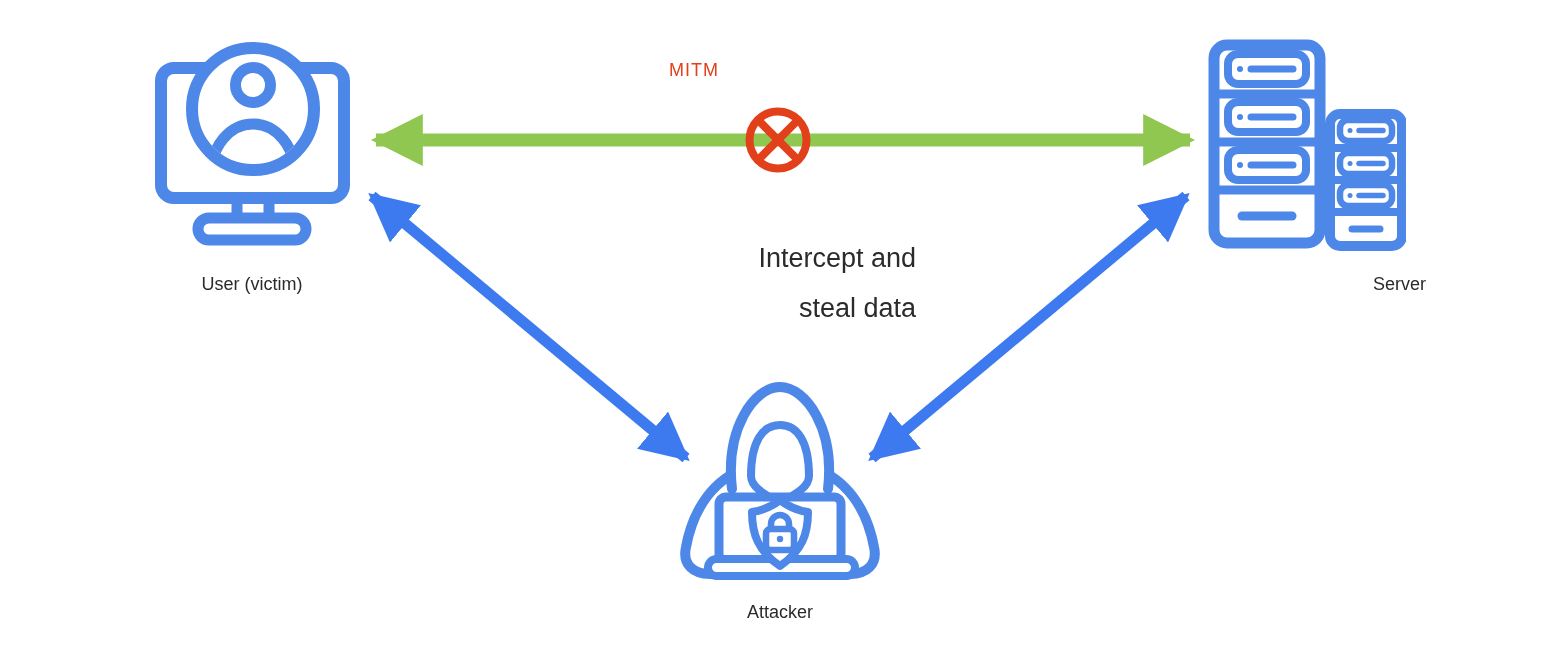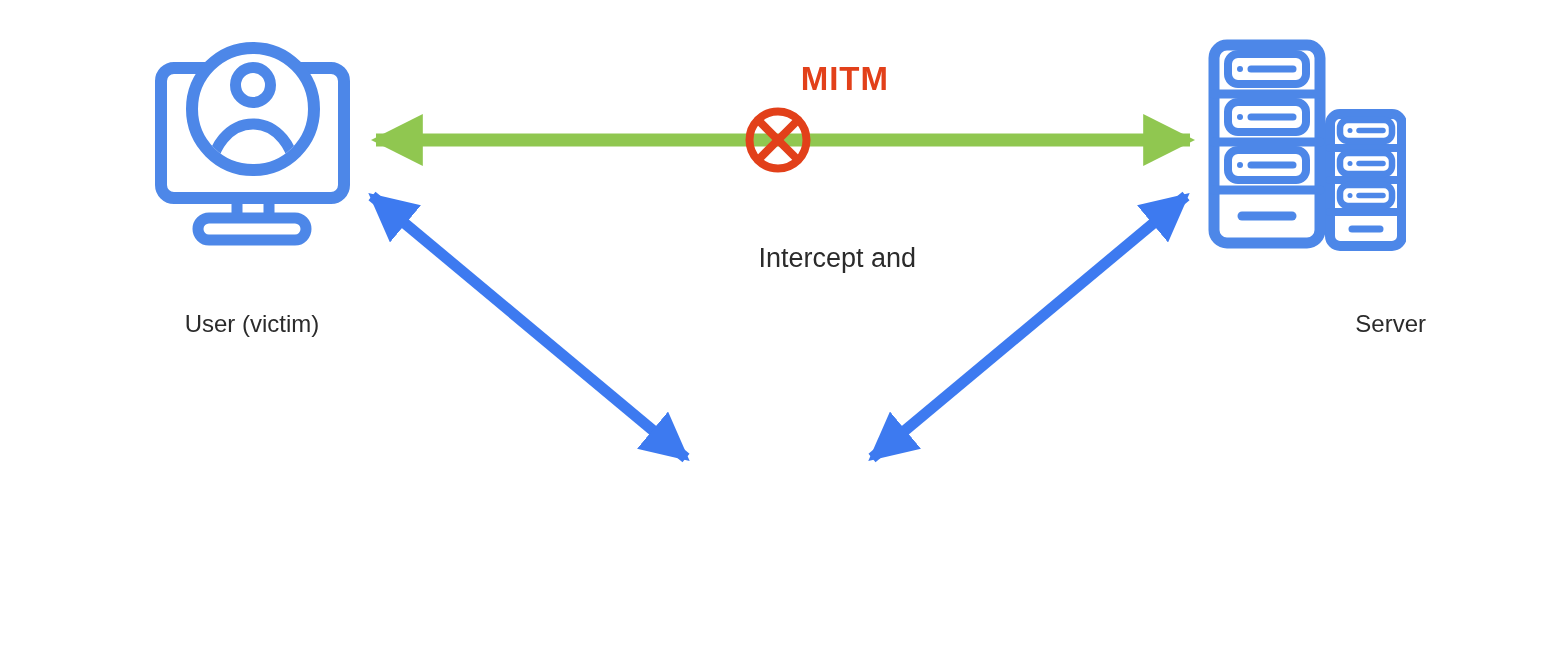--- a/index.html
+++ b/index.html
@@ -22,23 +22,23 @@
   .red-stroke{stroke:var(--alert-red);stroke-width:8;fill:none;stroke-linecap:round;}
 
   .node{position:absolute;}
   .node svg{display:block;}
   
   .st{stroke:var(--icon-blue);fill:none;stroke-linecap:round;stroke-linejoin:round;}
   .stw{stroke:var(--icon-blue);fill:var(--bg);stroke-linecap:round;stroke-linejoin:round;}
   .fb{fill:var(--icon-blue);}
 
   .node-label{position:absolute;left:-20px;right:-20px;text-align:center;
-    color:var(--text-dark);font-size:24px;line-height:32px;margin-top:40px;}
-  .mitm-label{position:absolute;left:669px;top:60px;width:220px;text-align:right;
-    color:var(--alert-red);font-size:33px;font-weight:700;letter-spacing:1px;}
+    color:var(--text-dark);font-size:18px;line-height:32px;}
+  .mitm-label{position:absolute;left:669px;top:60px;width:220px;text-align:left;
+    color:var(--alert-red);font-size:18px;font-weight:400;letter-spacing:1px;}
   .intercept{position:absolute;left:636px;top:233px;width:280px;text-align:right;
     color:var(--text-dark);font-size:27px;line-height:50px;}
 </style>
 </head>
 <body>
 
 <div class="canvas">
 
   <svg class="arrows" viewBox="0 0 1560 645" aria-hidden="true">
     <defs>
@@ -60,20 +60,21 @@
       <circle cx="778" cy="140" r="28.5" class="red-stroke"></circle>
       <line x1="758" y1="120" x2="798" y2="160" class="red-stroke"></line>
       <line x1="798" y1="120" x2="758" y2="160" class="red-stroke"></line>
     </g>
   </svg>
 
   <div class="mitm-label">MITM</div>
 
   <div class="intercept">
     <div>Intercept and</div>
+    <div>steal data</div>
   </div>
 
   <div class="node" style="left:152px;top:36px;width:200px;height:212px;">
     <svg width="200" height="212" viewBox="0 0 200 212" aria-hidden="true">
       <clipPath id="ucl">
           <circle cx="101" cy="73" r="55"></circle>
         </clipPath>
       <rect class="stw" x="85" y="150" width="32" height="38" stroke-width="11"></rect>
       <rect class="stw" x="46" y="182" width="108" height="22" rx="11" stroke-width="11"></rect>
       <rect class="stw" x="9" y="32" width="183" height="130" rx="13" stroke-width="12"></rect>
@@ -115,14 +116,33 @@
       <circle class="fb" cx="34" cy="79" r="3"></circle>
       <line class="st" x1="45" y1="79" x2="87" y2="79" stroke-width="7"></line>
       <rect class="st" x="22" y="112" width="78" height="30" rx="10" stroke-width="8"></rect>
       <circle class="fb" cx="34" cy="127" r="3"></circle>
       <line class="st" x1="45" y1="127" x2="87" y2="127" stroke-width="7"></line>
       <line class="st" x1="36" y1="178" x2="86" y2="178" stroke-width="9"></line>
     </svg>
     <div class="node-label" style="top:230px;text-align:right;">Server</div>
   </div>
 
+  <div class="node" style="left:670px;top:373px;width:220px;height:215px;">
+    <svg width="220" height="215" viewBox="0 0 220 215" aria-hidden="true">
+
+      <path class="stw" stroke-width="10" d="M 70 97 C 38 112 22 142 16 174 C 12 192 24 201 40 201 L 180 201 C 196 201 208 192 204 174 C 198 142 182 112 150 97 Z"></path>
+
+      <path class="stw" stroke-width="10" d="M 62 116 C 55 56 84 14 110 14 C 136 14 165 56 158 116"></path>
+
+      <path class="st" stroke-width="8" d="M 81 103 C 81 68 93 52 110 52 C 127 52 139 68 139 103 C 139 114 126 121 110 130 C 94 121 81 114 81 103 Z"></path>
+
+      <rect class="stw" x="49" y="124" width="122" height="64" rx="7" stroke-width="9"></rect>
+      <rect class="stw" x="38" y="186" width="147" height="17" rx="8.5" stroke-width="8"></rect>
+
+      <path class="stw" stroke-width="8" d="M 110 127 C 119 134 129 138 138 139 C 138 161 132 178 110 193 C 88 178 82 161 82 139 C 91 138 101 134 110 127 Z"></path>
+      <path class="st" stroke-width="6.5" d="M 101 156 v -5 a 9 9 0 0 1 18 0 v 5"></path>
+      <rect class="stw" x="96" y="156" width="28" height="21" rx="4.5" stroke-width="6.5"></rect>
+      <circle class="fb" cx="110" cy="166" r="3.2"></circle>
+    </svg>
+    <div class="node-label" style="top:223px;">Attacker</div>
+  </div>
 
 </div>
 
 </body></html>

